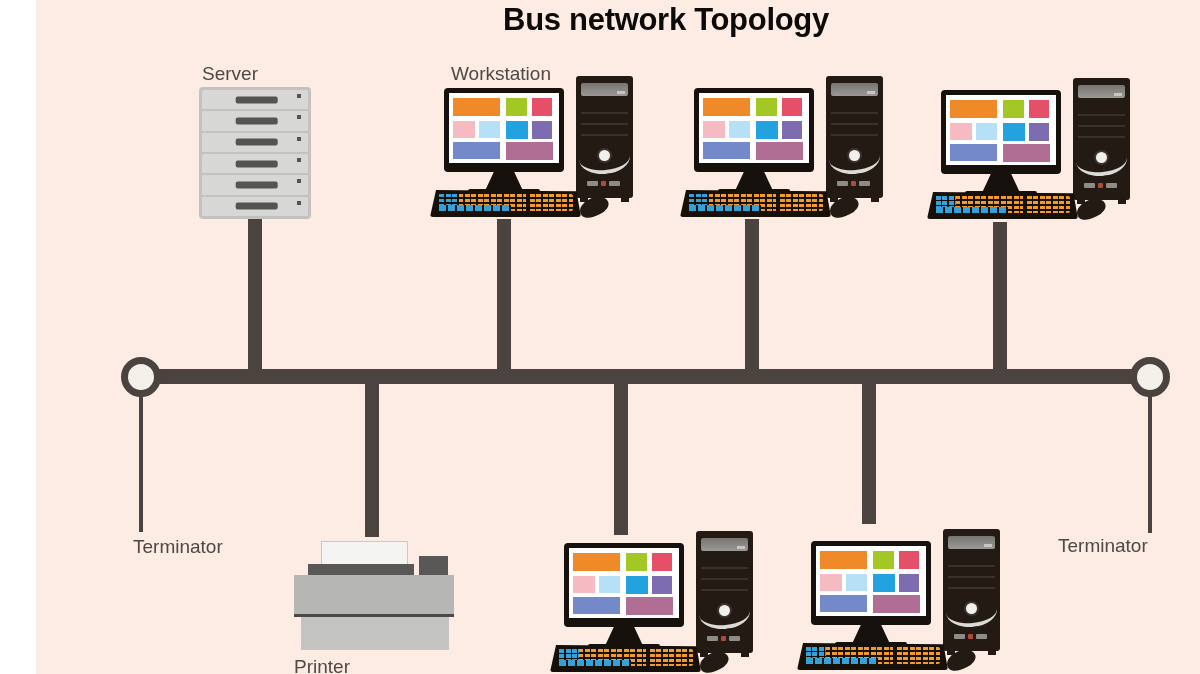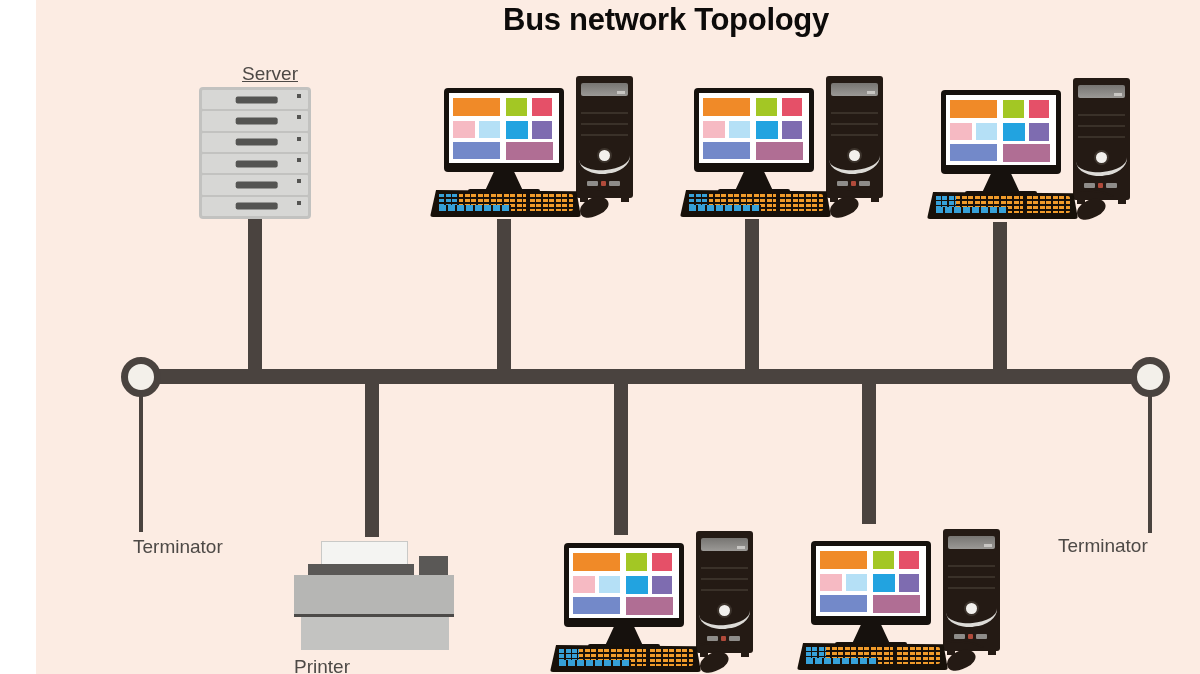--- a/index.html
+++ b/index.html
@@ -7,21 +7,21 @@
     position:relative; width:1200px; height:674px; overflow:hidden;
     background:#fcece3; font-family:"Liberation Sans", sans-serif;margin-left:36px;
   }
   
   .title{
     position:absolute; left:0; top:2px; width:1260px; text-align:center;
     font-size:31px; font-weight:700; color:#0d0b0a; letter-spacing:-0.3px;
   }
   
   .lbl{ position:absolute; color:#4d4946; font-size:19px; }
-  .lbl-server{ left:150px; top:63px; width:112px; text-align:right;text-decoration:underline; }
+  .lbl-server{ left:166px; top:63px; width:112px; text-align:left; }
   .lbl-workstation{ left:385px; top:63px; width:160px; text-align:center; }
   .lbl-printer{ left:258px; top:656px; width:160px; }
   .lbl-term-l{ left:97px; top:536px; }
   .lbl-term-r{ left:1022px; top:535px; }
   
   .bus{ position:absolute; left:105px; top:369px; width:1010px; height:15px; background:#4a433f; border-radius:7px; }
   .drop{ position:absolute; width:14px; background:#4a433f; }
   .drop-server{ left:212px; top:217px; height:155px; }
   .drop-ws1{ left:461px; top:219px; height:153px; }
   .drop-ws2{ left:709px; top:219px; height:153px; }
@@ -384,17 +384,18 @@
   <div class="printer">
     <div class="paper"></div>
     <div class="topbar"></div>
     <div class="sidebox"></div>
     <div class="pbody"></div>
     <div class="stripe"></div>
     <div class="pbottom"></div>
   </div>
 
   <div class="lbl lbl-server">Server</div>
+  <div class="lbl lbl-workstation">Workstation</div>
   <div class="lbl lbl-printer">Printer</div>
   <div class="lbl lbl-term-l">Terminator</div>
   <div class="lbl lbl-term-r">Terminator</div>
 
 </div>
 
 </body></html>

